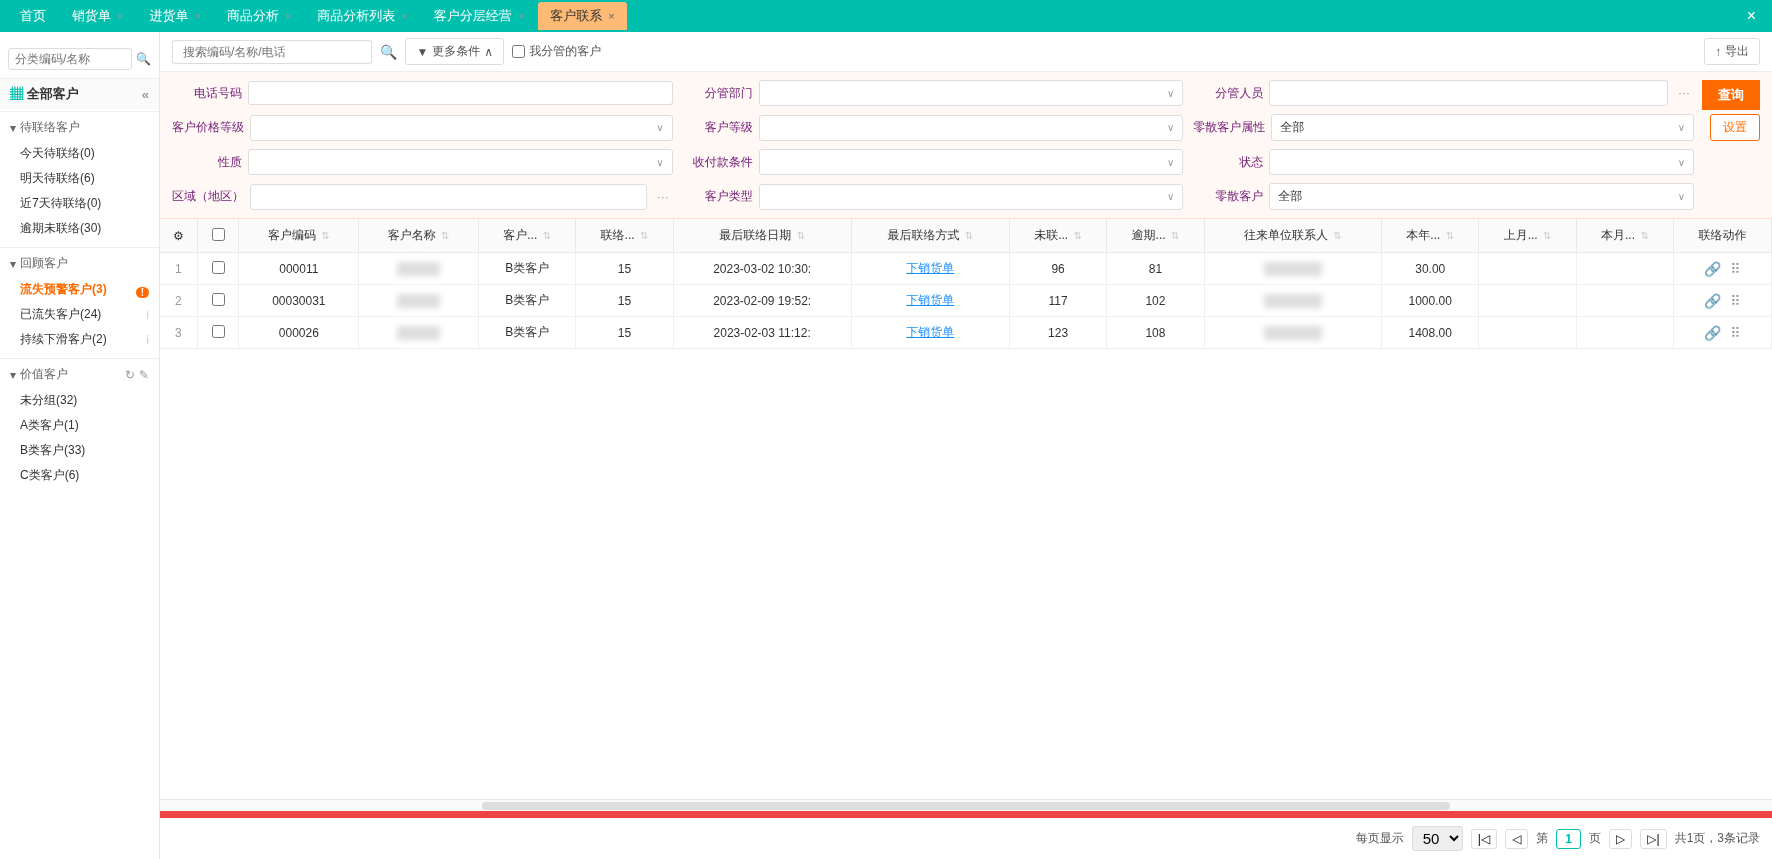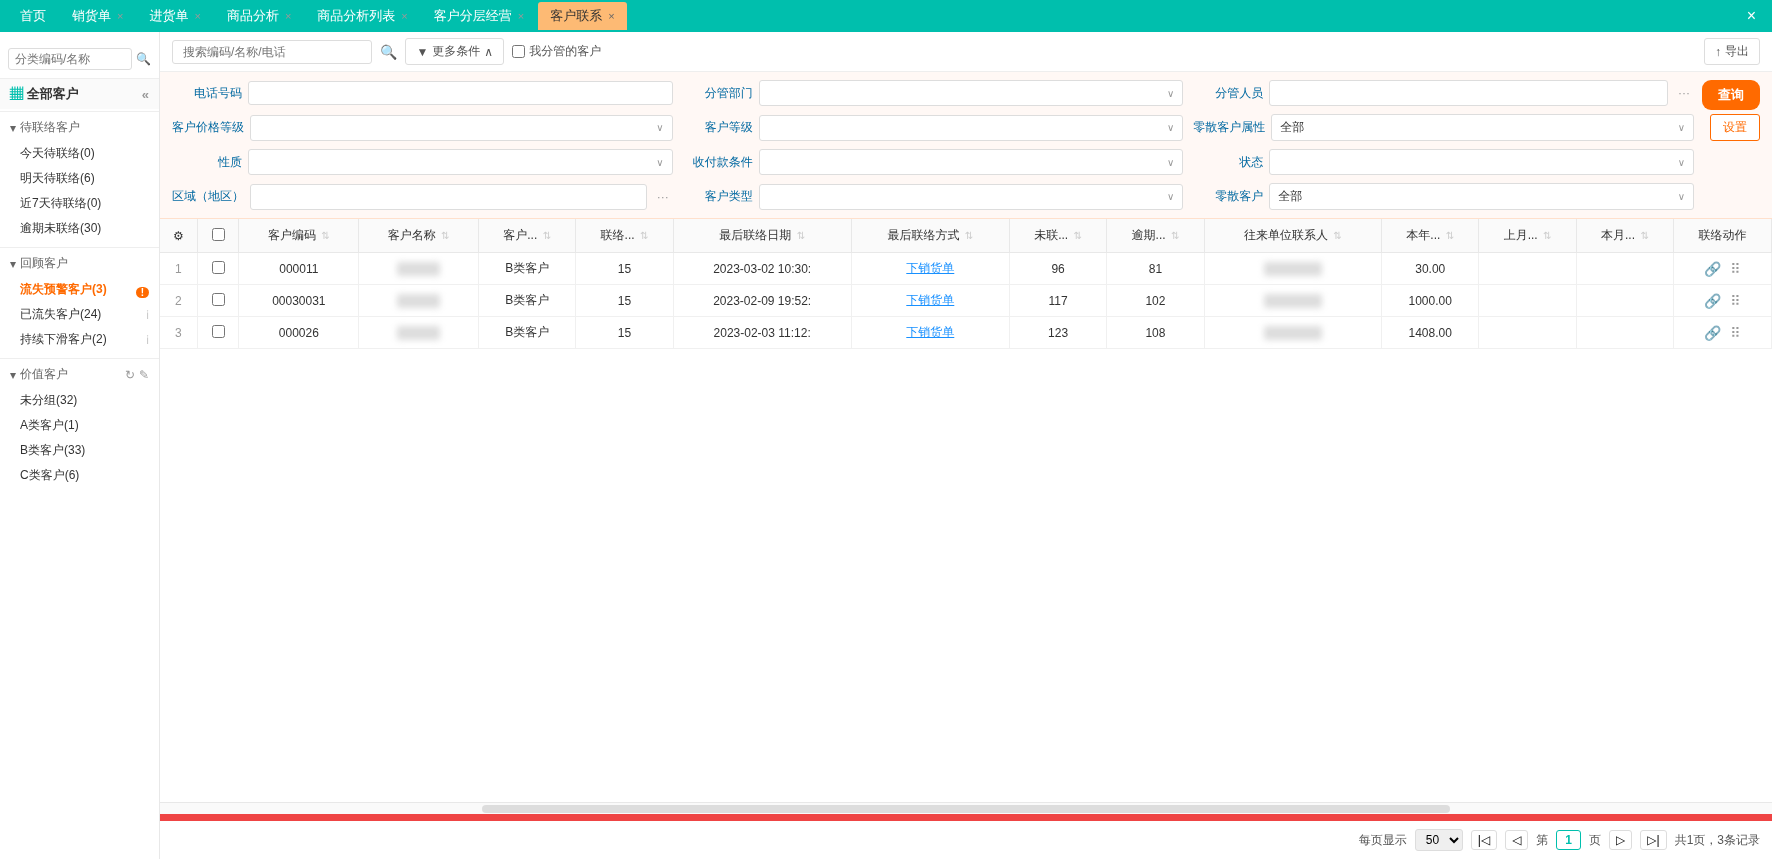--- a/index.html
+++ b/index.html
@@ -185,21 +185,21 @@
     }
     .filter-row:last-child { margin-bottom: 0; }
     .filter-field {
       display: flex;
       align-items: center;
       gap: 6px;
       flex: 1;
     }
     .filter-label {
       font-size: 12px;
-      color: #0369a1;
+      color: #701a75;
       white-space: nowrap;
       min-width: 70px;
       text-align: right;
     }
     .filter-input {
       border: 1px solid #ddd;
       border-radius: 3px;
       padding: 4px 8px;
       font-size: 12px;
       flex: 1;
@@ -220,21 +220,21 @@
       cursor: pointer;
       min-height: 26px;
     }
     .filter-select .arrow-down { color: #999; font-size: 10px; }
     .more-dots { color: #999; cursor: pointer; padding: 0 4px; }
     .btn-query {
       background: #ff6a00;
       color: #fff;
       border: none;
       padding: 6px 16px;
-      border-radius: 9px;
+      border-radius: 0;
       cursor: pointer;
       font-size: 13px;
       font-weight: bold;
     }
     .btn-settings {
       background: #fff;
       color: #ff6a00;
       border: 1px solid #ff6a00;
       padding: 4px 12px;
       border-radius: 3px;
@@ -309,21 +309,21 @@
       justify-content: flex-end;
       gap: 8px;
       font-size: 12px;
       color: #555;
       background: #fff;
     }
     .footer-select {
       border: 1px solid #ddd;
       border-radius: 3px;
       padding: 2px 6px;
-      font-size: 12px;
+      font-size: 15px;
       outline: none;
     }
     .page-btn {
       border: 1px solid #ddd;
       background: #fff;
       padding: 2px 6px;
       border-radius: 3px;
       cursor: pointer;
       font-size: 12px;
     }

